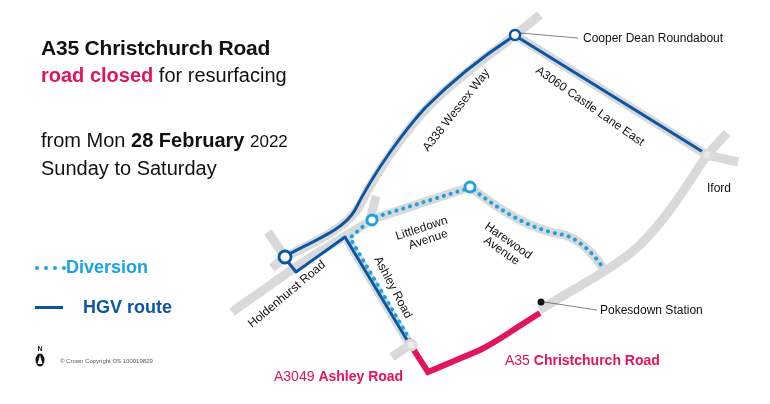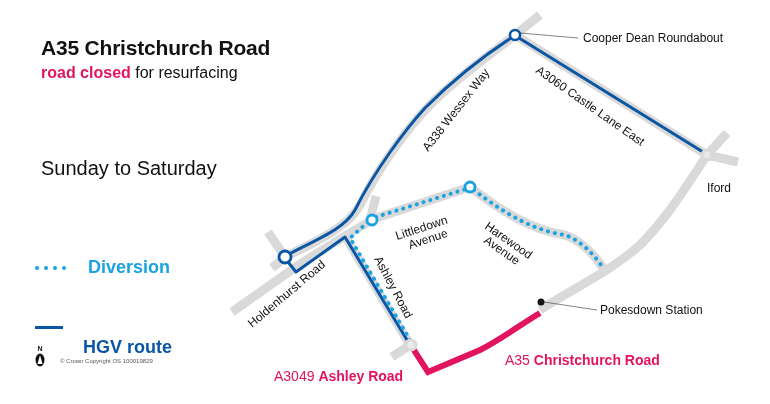--- a/index.html
+++ b/index.html
@@ -1,26 +1,26 @@
 <!DOCTYPE html>
 <html><head>
   <meta charset="utf-8">
   <style>
     html, body { margin: 0; padding: 0; background: #ffffff; }
     body { width: 770px; height: 404px; position: relative; overflow: hidden; font-family: "Liberation Sans", sans-serif; color: #111; }
     .panel { position: absolute; left: 0; top: 0; width: 770px; height: 404px; }
     .title { position: absolute; left: 41px; top: 36px; font-size: 21px; font-weight: bold; letter-spacing: -0.2px; white-space: nowrap; }
-    .subtitle { position: absolute; left: 41px; top: 64px; font-size: 16px; white-space: nowrap; }
+    .subtitle { position: absolute; left: 41px; top: 64px; font-size: 20px; white-space: nowrap; }
     .subtitle .closed { color: #e2135f; font-weight: bold; }
     .info { position: absolute; left: 41px; font-size: 20px; white-space: nowrap; }
     .info b { font-weight: bold; }
     .legend-row { position: absolute; left: 35px; white-space: nowrap; display: flex; align-items: center; }
     .legend-label { font-size: 18px; font-weight: bold; }
-    .legend-diversion .legend-label { color: #1aa3e0; margin-left: 22px; }
-    .legend-hgv .legend-label { color: #0b56a4; margin-left: 20px; margin-top: 40px; }
+    .legend-diversion .legend-label { color: #1aa3e0; }
+    .legend-hgv .legend-label { color: #0b56a4; margin-left: 20px; }
     .dots { display: inline-flex; gap: 5px; }
     .dots span { width: 4px; height: 4px; border-radius: 50%; background: #1aa3e0; display: inline-block; }
     .hgv-line { width: 28px; height: 3px; background: #0b56a4; display: inline-block; }
     .north { position: absolute; left: 33px; top: 345px; width: 14px; text-align: center; }
     .north .n { font-size: 7px; font-weight: bold; display: block; line-height: 8px; }
     .copyright { position: absolute; left: 60px; top: 358px; font-size: 6px; color: #555; white-space: nowrap; }
     svg.map { position: absolute; left: 0; top: 0; }
     .lbl { font-family: "Liberation Sans", sans-serif; fill: #111; font-size: 12px; }
     .pink { fill: #e2135f; }
   </style>
@@ -105,20 +105,25 @@
       <tspan class="pink" font-weight="bold">Christchurch Road</tspan>
     </text>
   </svg>
 
   <div class="title">A35 Christchurch Road</div>
   <div class="subtitle">
     <span class="closed">road closed</span>
     <span>for resurfacing</span>
   </div>
 
+  <div class="info" style="top:129px;">
+    <span>from Mon</span>
+    <b>28 February</b>
+    <span style="font-size:17px;">2022</span>
+  </div>
   <div class="info" style="top:157px;">Sunday to Saturday</div>
 
   <div class="legend-row legend-diversion" style="top:257px;">
     <span class="dots">
         <span></span>
         <span></span>
         <span></span>
         <span></span>
       </span>
     <span class="legend-label">Diversion</span>

